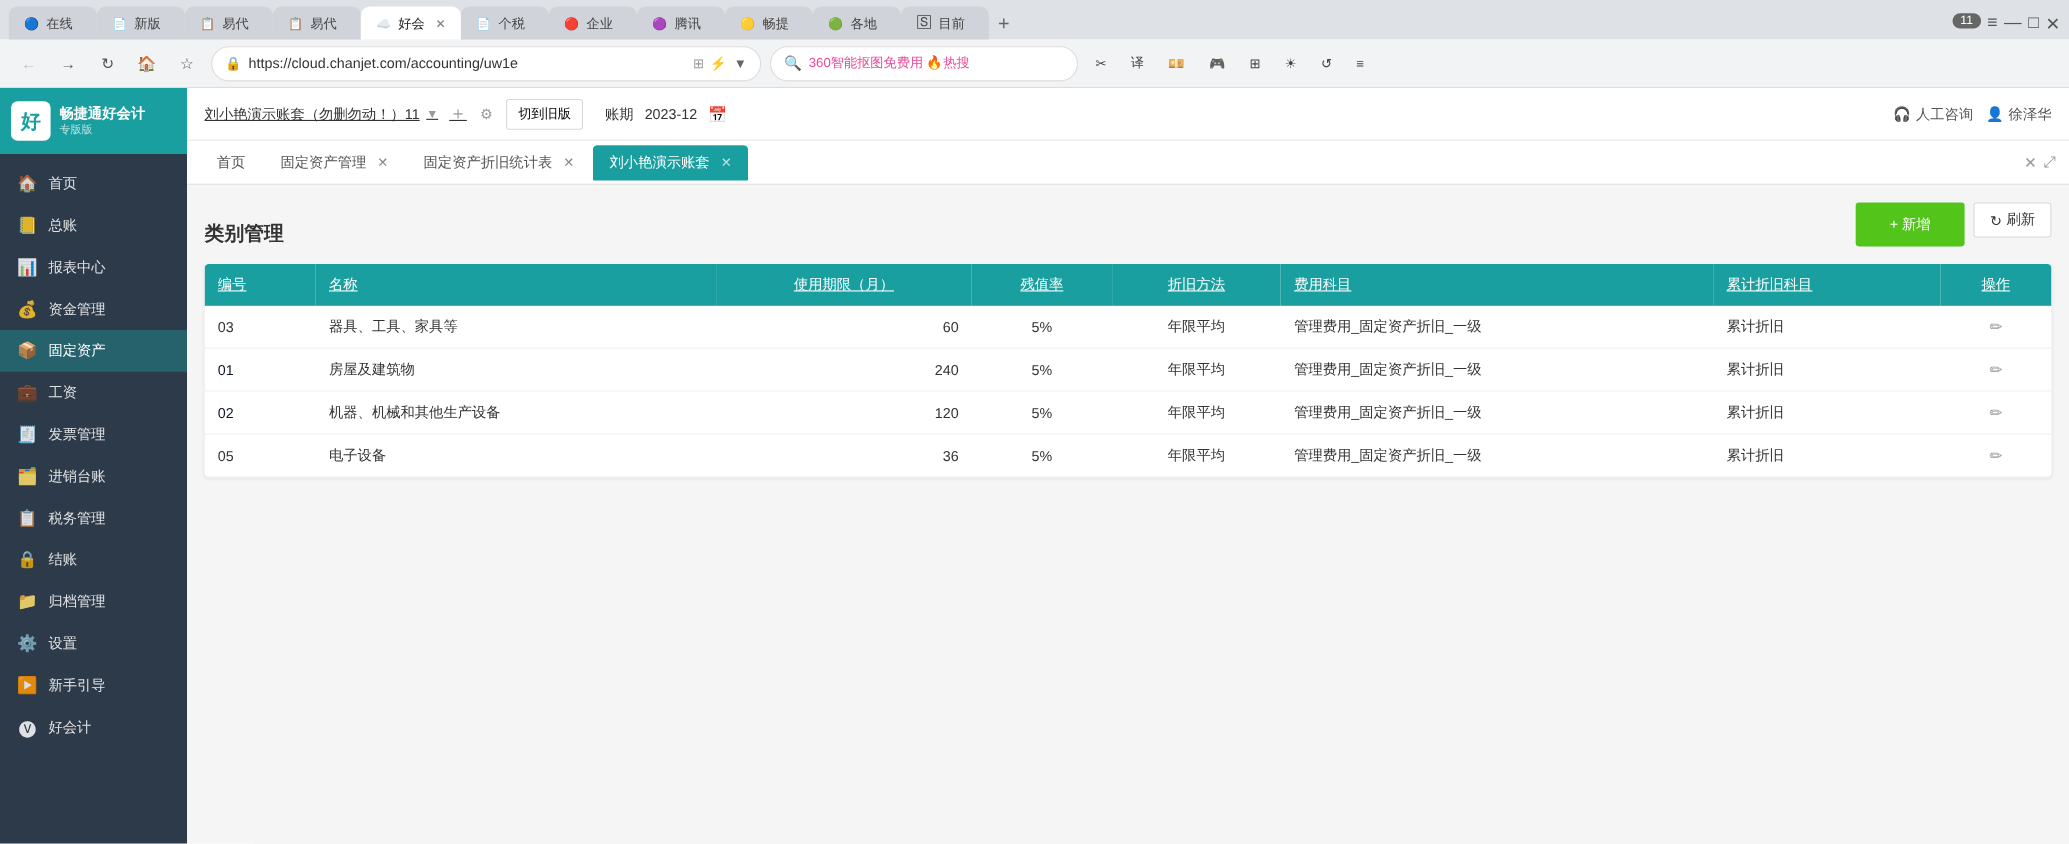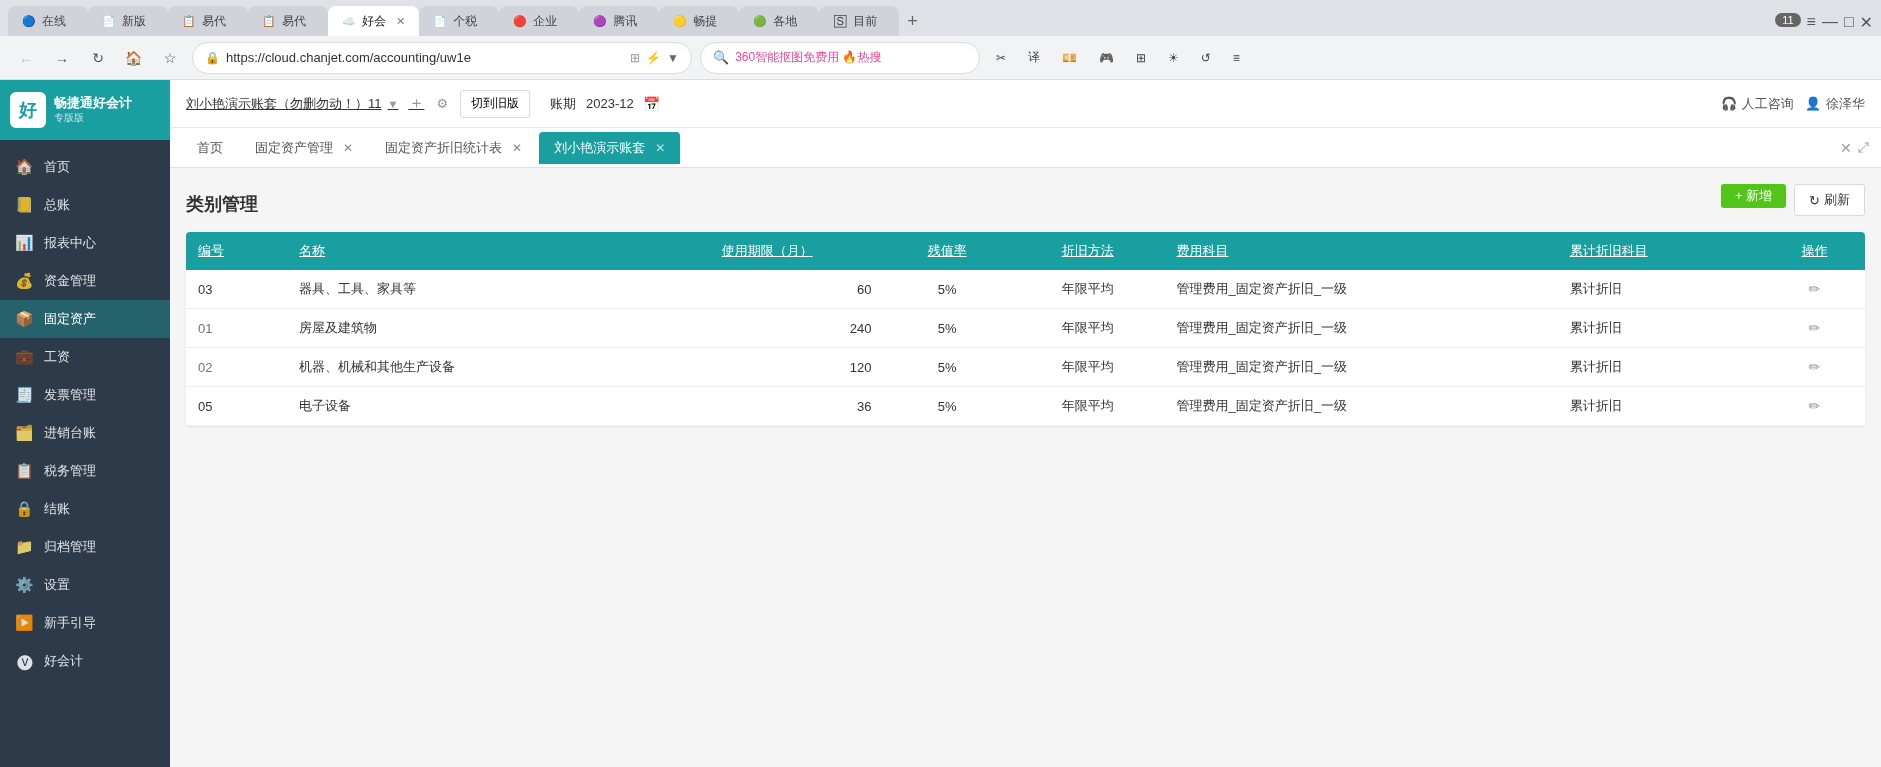--- a/index.html
+++ b/index.html
@@ -55,33 +55,33 @@
     .page-tabs { background: #fff; border-bottom: 1px solid #e0e0e0; display: flex; align-items: center; padding: 0 12px; height: 40px; gap: 2px; }
     .page-tab { height: 32px; padding: 0 14px; display: flex; align-items: center; gap: 6px; border-radius: 4px 4px 0 0; font-size: 13px; color: #555; cursor: pointer; border: 1px solid transparent; border-bottom: none; white-space: nowrap; }
     .page-tab.active { background: #1a9fa0; color: #fff; border-color: #1a9fa0; }
     .page-tab .tab-x { margin-left: 4px; font-size: 12px; opacity: 0.7; }
 
     
     .main-content { flex: 1; padding: 16px; overflow-y: auto; }
     .page-header { display: flex; align-items: flex-end; justify-content: space-between; margin-bottom: 16px; }
     .page-title { font-size: 18px; font-weight: bold; color: #333; }
     .header-actions { display: flex; gap: 8px; }
-    .btn-primary { background: #52c41a; color: #fff; border: none; border-radius: 3px; height: 24px; padding: 0 14px; font-size: 13px; cursor: pointer; display: flex; align-items: center; gap: 4px; }
+    .btn-primary { background: #52c41a; color: #fff; border: none; border-radius: 3px; height: 40px; padding: 0 31px; font-size: 13px; cursor: pointer; display: flex; align-items: center; gap: 4px; }
     .btn-default { background: #fff; color: #333; border: 1px solid #d9d9d9; border-radius: 3px; height: 32px; padding: 0 14px; font-size: 13px; cursor: pointer; display: flex; align-items: center; gap: 4px; }
 
     
     .data-table { width: 100%; border-collapse: collapse; background: #fff; border-radius: 4px; overflow: hidden; box-shadow: 0 1px 3px rgba(0,0,0,0.08); }
     .data-table thead tr { background: #1a9fa0; color: #fff; }
     .data-table thead th { padding: 10px 12px; text-align: left; font-size: 13px; font-weight: normal; white-space: nowrap; text-decoration: underline; }
     .data-table thead th.center { text-align: center; margin-top: 32px; }
     .data-table tbody tr { border-bottom: 1px solid #f0f0f0; }
     .data-table tbody td { padding: 10px 12px; font-size: 13px; color: #333; }
     .data-table tbody td.center { text-align: center; }
     .data-table tbody td.right { text-align: right; }
-    .cell-link { color: #737373; cursor: pointer; }
+    .cell-link { color: #0f172a; cursor: pointer; }
     .edit-icon { color: #999; cursor: pointer; font-size: 14px; }
   </style>
 </head>
 <body>
 
 <div class="browser-frame">
 
   <div class="browser-tabs">
     <div class="browser-tab">
       <span class="tab-favicon">🔵</span>

